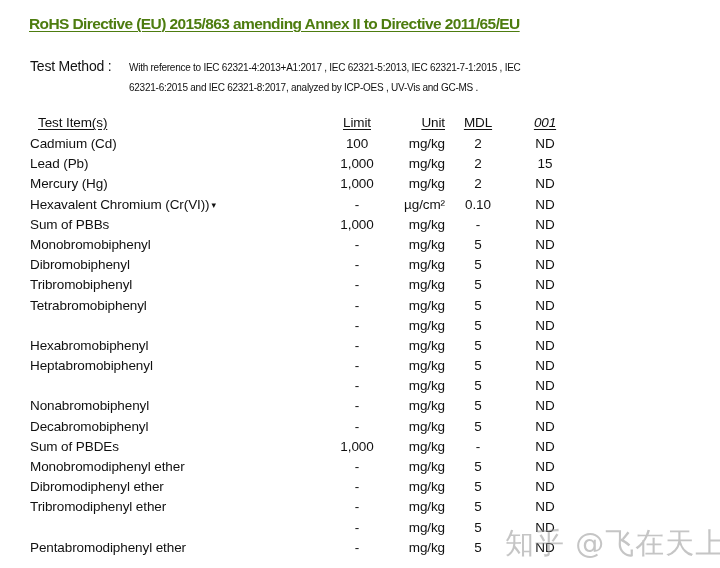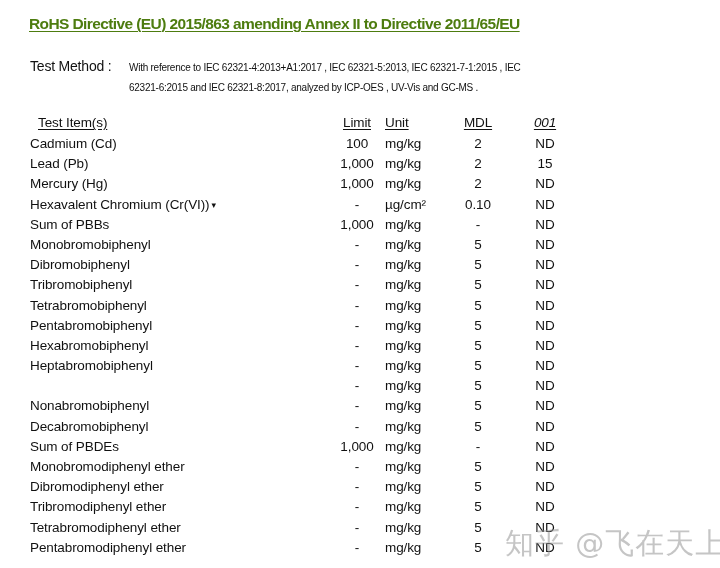--- a/index.html
+++ b/index.html
@@ -60,21 +60,21 @@
       letter-spacing: -0.1px;
     }
     .row .c {
       position: absolute;
       top: 0;
       line-height: 20px;
       white-space: nowrap;
     }
     .c-item { left: 30px; }
     .c-limit { left: 318px; width: 78px; text-align: center; }
-    .c-unit { left: 385px; width: 60px; text-align: left; }
+    .c-unit { left: 385px; width: 60px; text-align: right; }
     .c-mdl { left: 448px; width: 60px; text-align: center; }
     .c-res { left: 515px; width: 60px; text-align: center; }
     .header .c { text-decoration: underline; text-underline-offset: 2px; }
     .header .c-item { left: 38px; }
     .header .c-res { font-style: italic; }
     .row.header { height: 20px; margin-bottom: 1px; }
     .marker { font-size: 9px; position: relative; top: -1px; margin-left: 2px; }
     .watermark {
       position: absolute;
       left: 505px;
@@ -164,21 +164,20 @@
         <span class="c c-res">ND</span>
       </div>
       <div class="row">
         <span class="c c-item"><span>Tetrabromobiphenyl</span></span>
         <span class="c c-limit">-</span>
         <span class="c c-unit">mg/kg</span>
         <span class="c c-mdl">5</span>
         <span class="c c-res">ND</span>
       </div>
       <div class="row">
-        <span class="c c-item"><span>Pentabromobiphenyl</span></span>
         <span class="c c-limit">-</span>
         <span class="c c-unit">mg/kg</span>
         <span class="c c-mdl">5</span>
         <span class="c c-res">ND</span>
       </div>
       <div class="row">
         <span class="c c-item"><span>Hexabromobiphenyl</span></span>
         <span class="c c-limit">-</span>
         <span class="c c-unit">mg/kg</span>
         <span class="c c-mdl">5</span>
@@ -233,21 +232,20 @@
         <span class="c c-res">ND</span>
       </div>
       <div class="row">
         <span class="c c-item"><span>Tribromodiphenyl ether</span></span>
         <span class="c c-limit">-</span>
         <span class="c c-unit">mg/kg</span>
         <span class="c c-mdl">5</span>
         <span class="c c-res">ND</span>
       </div>
       <div class="row">
-        <span class="c c-item"><span>Tetrabromodiphenyl ether</span></span>
         <span class="c c-limit">-</span>
         <span class="c c-unit">mg/kg</span>
         <span class="c c-mdl">5</span>
         <span class="c c-res">ND</span>
       </div>
       <div class="row">
         <span class="c c-item"><span>Pentabromodiphenyl ether</span></span>
         <span class="c c-limit">-</span>
         <span class="c c-unit">mg/kg</span>
         <span class="c c-mdl">5</span>

